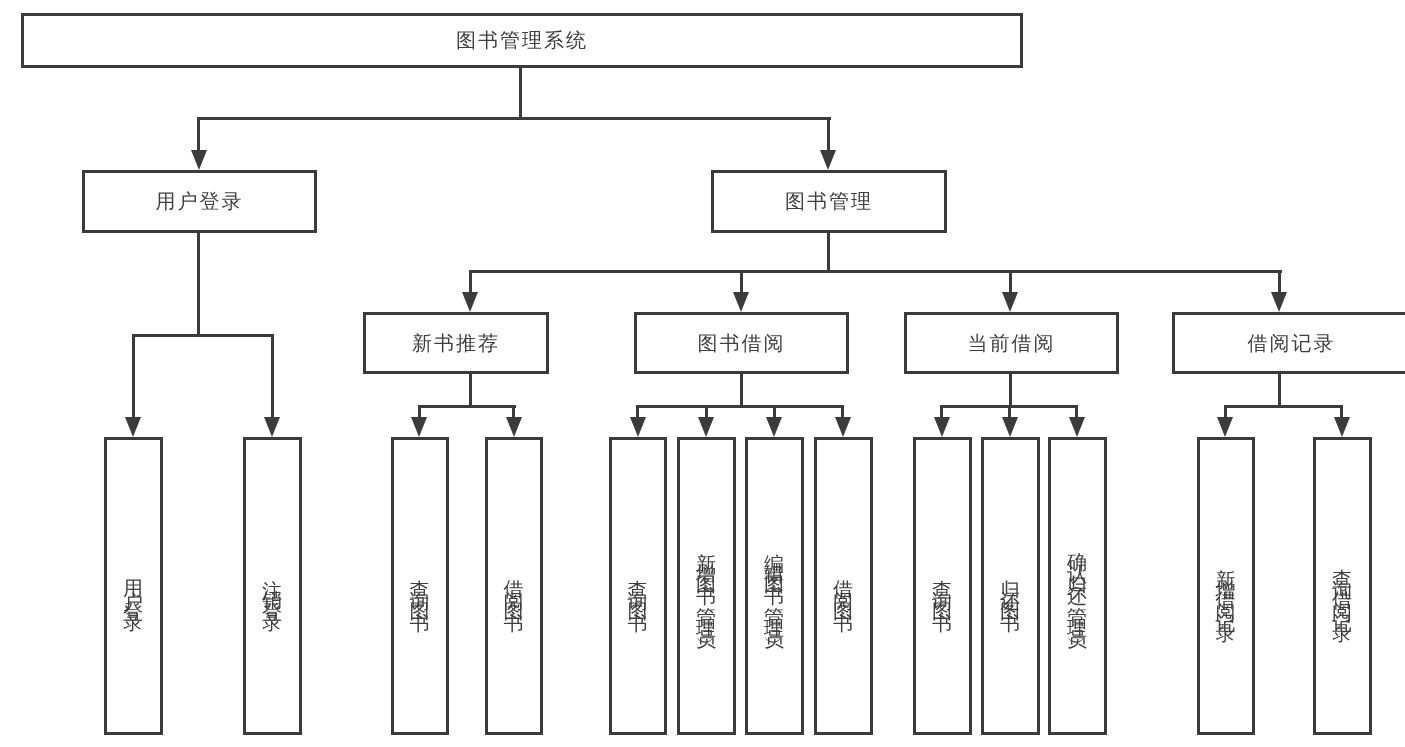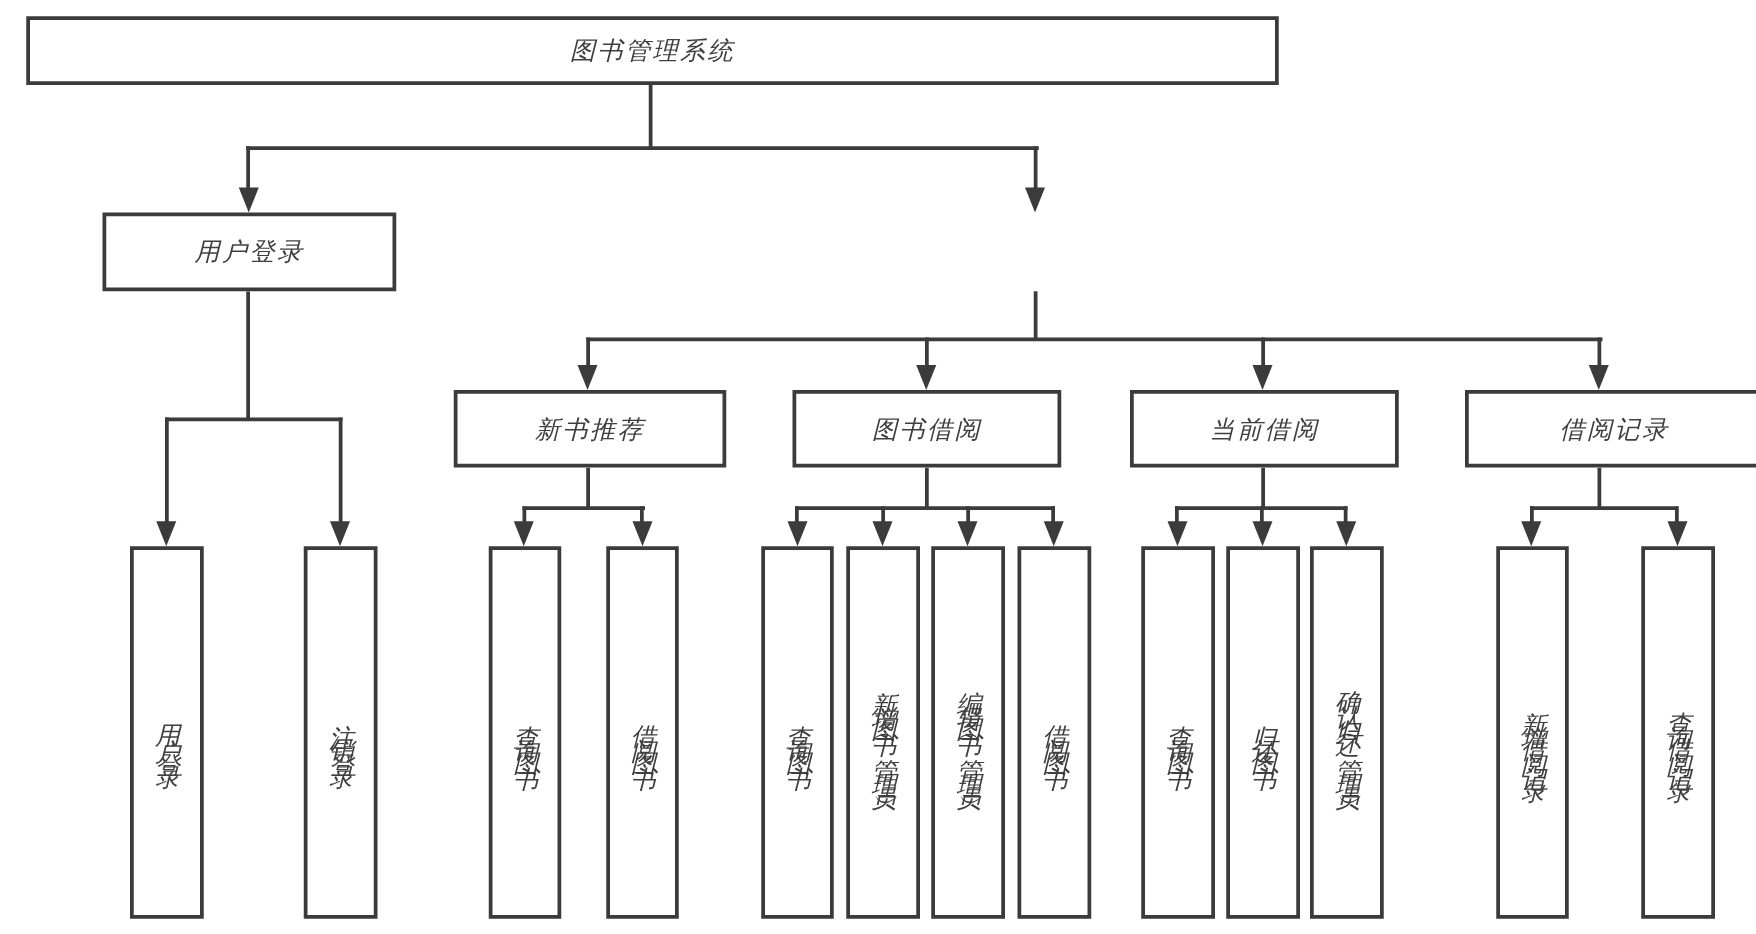--- a/index.html
+++ b/index.html
@@ -3,21 +3,20 @@
 <meta charset="utf-8">
 <style>
   html, body { margin: 0; padding: 0; background: #ffffff; }
   #stage {
     position: relative;
     width: 1405px;
     height: 747px;
     background: #ffffff;
     font-family: "Liberation Sans", sans-serif;
     overflow: hidden;
-    font-style: italic;
   }
   .box {
     position: absolute;
     box-sizing: border-box;
     border: 3px solid #3b3b3b;
     background: #ffffff;
     display: flex;
     align-items: center;
     justify-content: center;
     color: #3f3f3f;
@@ -125,22 +124,25 @@
   <div class="arrow" style="left:1217px;top:417px"></div>
   <div class="arrow" style="left:1334px;top:417px"></div>
 
   <div class="box h" style="left:21px;top:13px;width:1002px;height:55px">
     <span>图书管理系统</span>
   </div>
 
   <div class="box h" style="left:82px;top:170px;width:235px;height:63px">
     <span>用户登录</span>
   </div>
+  <div class="box h" style="left:711px;top:170px;width:236px;height:63px">
+    <span>图书管理</span>
+  </div>
 
-  <div class="box h" style="left:363px;top:312px;width:218px;height:62px">
+  <div class="box h" style="left:363px;top:312px;width:186px;height:62px">
     <span>新书推荐</span>
   </div>
   <div class="box h" style="left:634px;top:312px;width:215px;height:62px">
     <span>图书借阅</span>
   </div>
   <div class="box h" style="left:904px;top:312px;width:215px;height:62px">
     <span>当前借阅</span>
   </div>
   <div class="box h" style="left:1172px;top:312px;width:239px;height:62px">
     <span>借阅记录</span>

